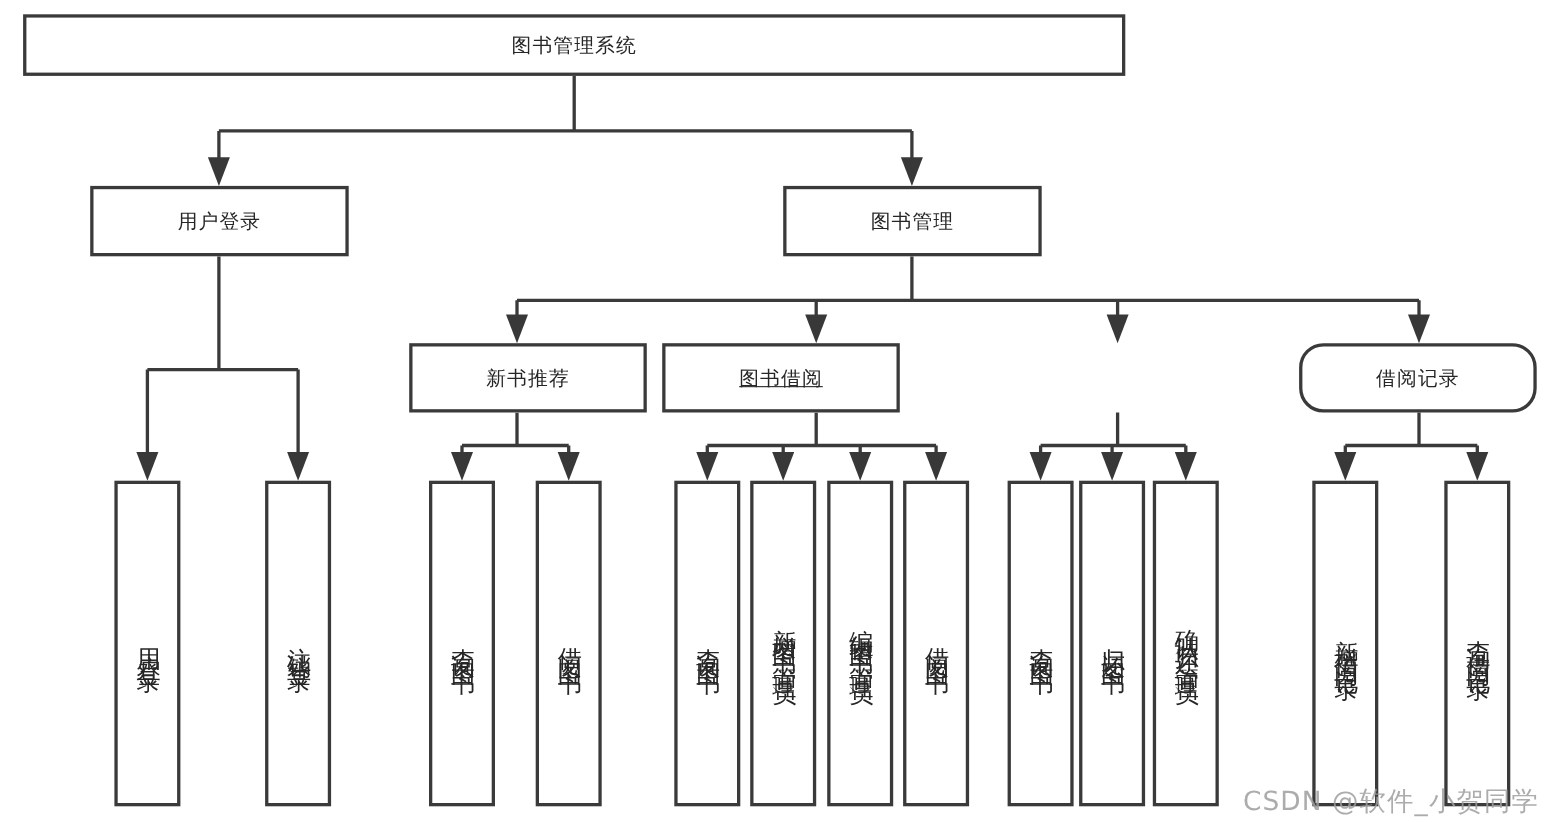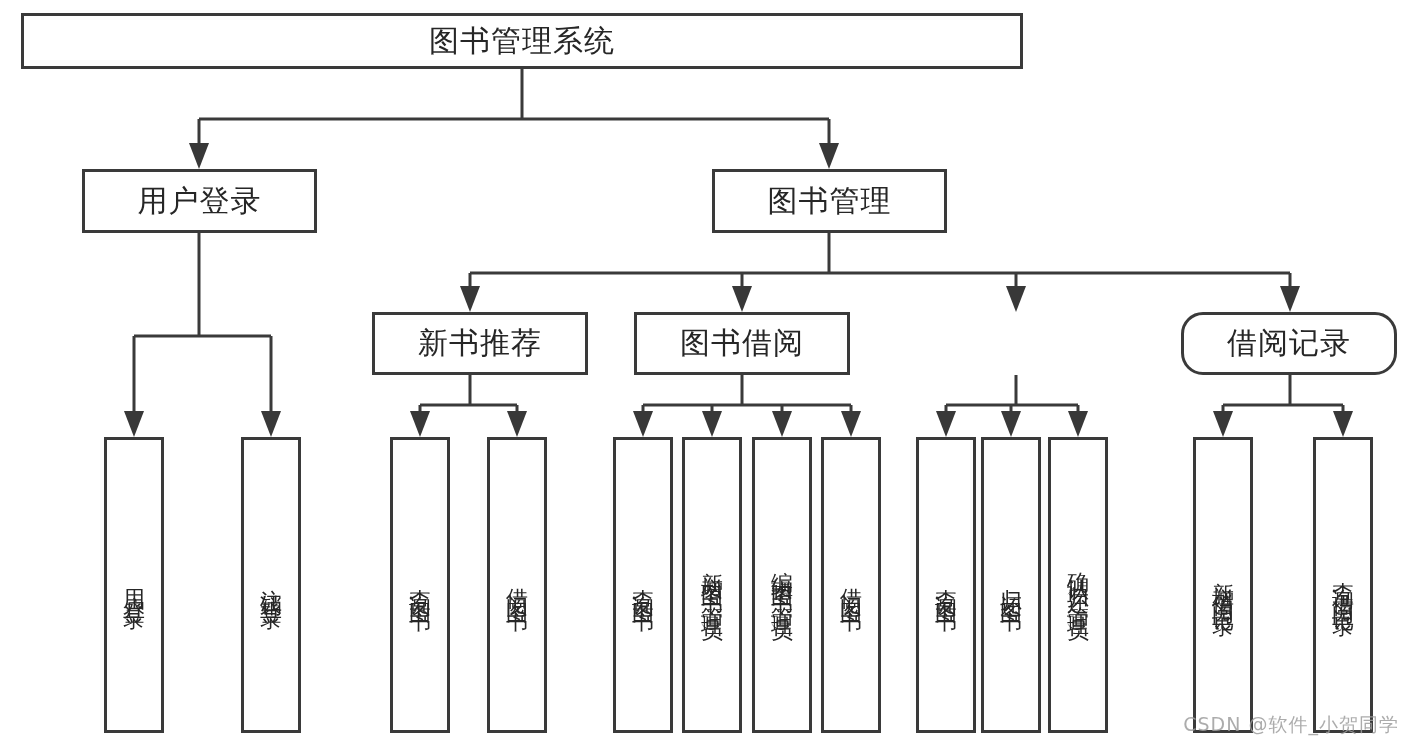--- a/index.html
+++ b/index.html
@@ -12,21 +12,21 @@
   }
   #wires{position:absolute;left:0;top:0;z-index:1;}
   #wires path{stroke:#3a3a3a;stroke-width:3;fill:none;}
   #wires polygon{fill:#383838;stroke:none;}
   .box{
     position:absolute;z-index:2;
     background:#ffffff;
     border:3px solid #3a3a3a;
     box-sizing:border-box;
     display:flex;align-items:center;justify-content:center;
-    color:#262626;font-size:30px;letter-spacing:1px;
+    color:#262626;font-size:18px;letter-spacing:1px;
   }
   .leaf{
     width:60px;top:437px;height:296px;
     font-size:22px;
   }
   .leaf .vtext{
     writing-mode:vertical-rl;
     text-orientation:mixed;
     letter-spacing:7px;
     line-height:1;
@@ -34,42 +34,42 @@
   }
   
   .n-root{left:21px;top:13px;width:1002px;height:56px;}
   
   .lvl2{top:169px;width:235px;height:64px;}
   .n-user-login{left:82px;}
   .n-book-mgmt{left:712px;}
   
   .lvl3{top:312px;width:216px;height:63px;}
   .n-newbook{left:372px;}
-  .n-borrowmod{left:634px;}
+  .n-borrowmod{left:602px;text-decoration:underline;}
   .n-current{left:908px;}
   .n-records{left:1181px;border-radius:22px;}
   
   .lf-user-login{left:104px;}
   .lf-logout{left:241px;}
   .lf-nb-query{left:390px;}
   .lf-nb-borrow{left:487px;}
   .lf-bb-query{left:613px;}
   .lf-bb-add{left:682px;}
   .lf-bb-edit{left:752px;}
   .lf-bb-borrow{left:821px;}
   .lf-cb-query{left:916px;}
   .lf-cb-return{left:981px;}
   .lf-cb-confirm{left:1048px;}
   .lf-rc-add{left:1193px;}
   .lf-rc-query{left:1313px;}
   
   .watermark{
     position:absolute;z-index:3;
     right:6px;top:712px;
-    font-size:19px;
+    font-size:24px;
     color:rgba(158,158,158,0.85);
     letter-spacing:1px;
     white-space:nowrap;
   }
 </style>
 </head>
 <body>
 
 <div id="stage">
 

